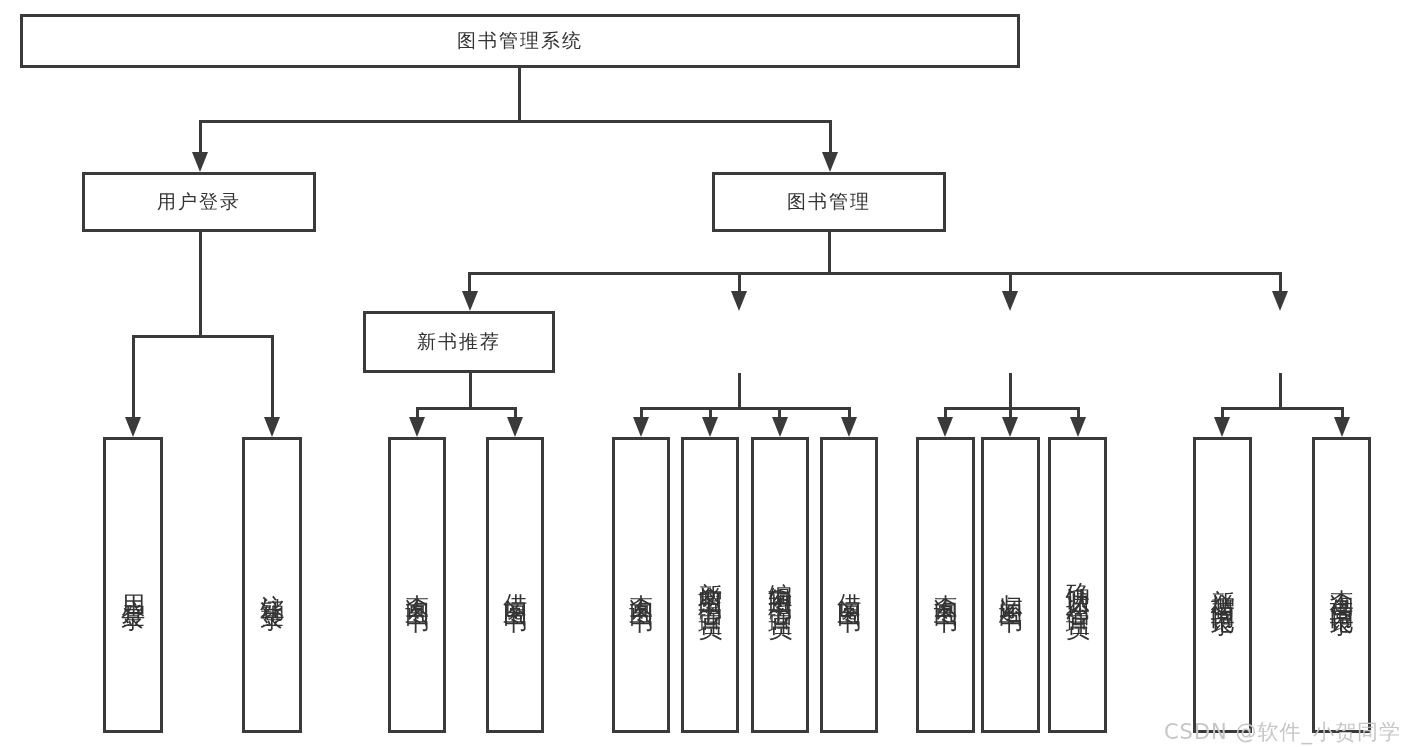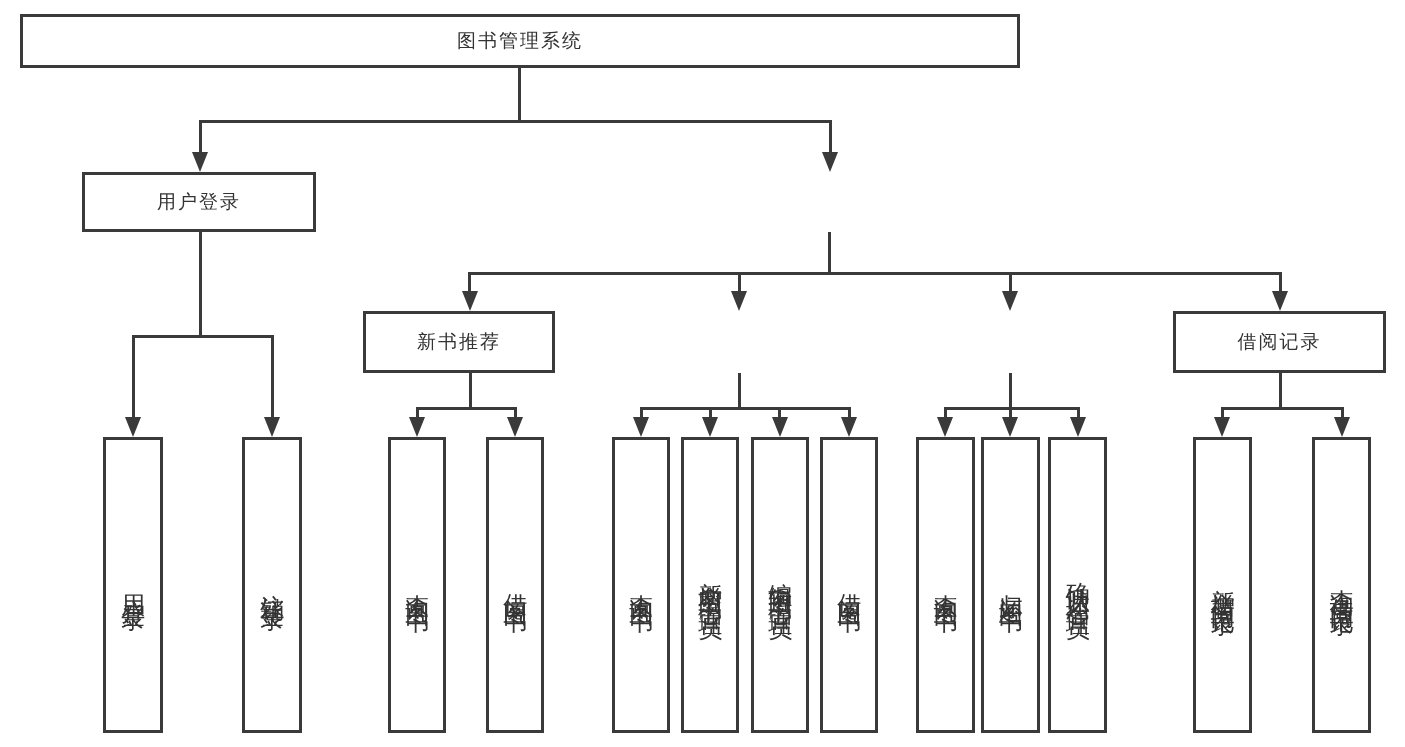--- a/index.html
+++ b/index.html
@@ -57,20 +57,23 @@
   <div class="line" style="left:518px;top:68px;width:3px;height:54px"></div>
   <div class="line" style="left:199px;top:120px;width:633px;height:3px"></div>
   <div class="line" style="left:199px;top:120px;width:3px;height:34px"></div>
   <div class="ahead" style="left:192px;top:152px"></div>
   <div class="line" style="left:829px;top:120px;width:3px;height:34px"></div>
   <div class="ahead" style="left:822px;top:152px"></div>
 
   <div class="box" style="left:82px;top:172px;width:234px;height:60px">
     <span class="h-label">用户登录</span>
   </div>
+  <div class="box" style="left:712px;top:172px;width:234px;height:60px">
+    <span class="h-label">图书管理</span>
+  </div>
 
   <div class="line" style="left:199px;top:232px;width:3px;height:103px"></div>
   <div class="line" style="left:132px;top:335px;width:142px;height:3px"></div>
   <div class="line" style="left:132px;top:335px;width:3px;height:84px"></div>
   <div class="ahead" style="left:125px;top:417px"></div>
   <div class="line" style="left:271px;top:335px;width:3px;height:84px"></div>
   <div class="ahead" style="left:264px;top:417px"></div>
 
   <div class="line" style="left:828px;top:232px;width:3px;height:40px"></div>
   <div class="line" style="left:469px;top:272px;width:813px;height:3px"></div>
@@ -78,23 +81,20 @@
   <div class="ahead" style="left:462px;top:291px"></div>
   <div class="line" style="left:738px;top:272px;width:3px;height:20px"></div>
   <div class="ahead" style="left:731px;top:291px"></div>
   <div class="line" style="left:1009px;top:272px;width:3px;height:20px"></div>
   <div class="ahead" style="left:1002px;top:291px"></div>
   <div class="line" style="left:1279px;top:272px;width:3px;height:20px"></div>
   <div class="ahead" style="left:1272px;top:291px"></div>
 
   <div class="box" style="left:363px;top:311px;width:192px;height:62px">
     <span class="h-label">新书推荐</span>
-  </div>
-  <div class="box" style="left:1173px;top:311px;width:213px;height:62px">
-    <span class="h-label">借阅记录</span>
   </div>
 
   <div class="line" style="left:469px;top:373px;width:3px;height:34px"></div>
   <div class="line" style="left:416px;top:407px;width:101px;height:3px"></div>
   <div class="line" style="left:416px;top:407px;width:3px;height:12px"></div>
   <div class="ahead" style="left:409px;top:417px"></div>
   <div class="line" style="left:514px;top:407px;width:3px;height:12px"></div>
   <div class="ahead" style="left:507px;top:417px"></div>
 
   <div class="line" style="left:738px;top:373px;width:3px;height:34px"></div>
@@ -161,14 +161,15 @@
     <span class="vtext">确认归还（管理员）</span>
   </div>
 
   <div class="box" style="left:1193px;top:437px;width:59px;height:296px">
     <span class="vtext">新增借阅记录</span>
   </div>
   <div class="box" style="left:1312px;top:437px;width:59px;height:296px">
     <span class="vtext">查询借阅记录</span>
   </div>
 
+  <div class="watermark">CSDN @软件_小贺同学</div>
 
 </div>
 
 </body></html>

